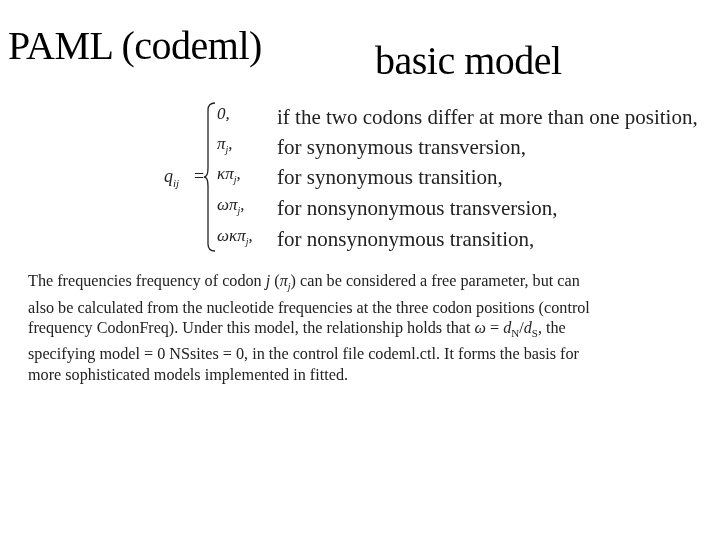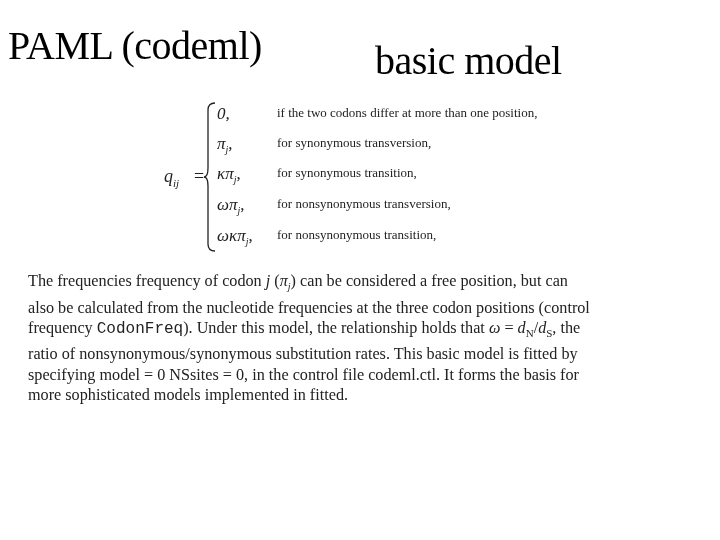--- a/index.html
+++ b/index.html
@@ -23,28 +23,28 @@
     .eqsign { position: absolute; left: 34px; top: 66px; font-size: 18px; }
     .brace {
       position: absolute; left: 44px; top: 2px; width: 12px; height: 150px;
     }
     .case-val {
       position: absolute; left: 57px; font-size: 17px; font-style: italic; white-space: nowrap;
     }
     .case-val sub { font-size: 10px; }
     .case-val .up { font-style: normal; }
     .case-cond {
-      position: absolute; left: 117px; font-size: 13px; white-space: nowrap; color: #222; text-align: center;
+      position: absolute; left: 117px; font-size: 21px; white-space: nowrap; color: #222; text-align: center;
     }
     .para {
       position: absolute; left: 28px; top: 271px; width: 680px; font-size: 16.2px; line-height: 20.6px;
       color: #222;
     }
     .para .line { display: block; white-space: nowrap; }
-    .mono { font-family: Liberation Mono, monospace; font-size: 16px; }
+    .mono { font-family: Liberation Serif, serif; font-size: 16px; }
     .it { font-style: italic; }
     .sm { font-size: 11px; font-style: normal; }
   </style>
 </head>
 <body>
 
 <div class="title"><span>PAML (codeml)</span><span class="t2">basic model</span></div>
 
 <div class="eq">
   <div class="lhs"><span>q</span><sub>ij</sub></div>
@@ -63,19 +63,18 @@
   <div class="case-cond" style="top:65px">for synonymous transition,</div>
 
   <div class="case-val" style="top:95px"><span>ωπ</span><sub>j</sub><span class="up">,</span></div>
   <div class="case-cond" style="top:96px">for nonsynonymous transversion,</div>
 
   <div class="case-val" style="top:126px"><span>ωκπ</span><sub>j</sub><span class="up">,</span></div>
   <div class="case-cond" style="top:127px">for nonsynonymous transition,</div>
 </div>
 
 <div class="para">
-  <span class="line"><span>The frequencies frequency of codon </span><span class="it">j</span><span> (</span><span class="it">π</span><sub class="it" style="font-size:10px">j</sub><span>) can be considered a free position, but can</span></span>
+  <span class="line"><span>The frequencies frequency of codon </span><span class="it">j</span><span> (</span><span class="it">π</span><sub class="it" style="font-size:10px">j</sub><span>) can be considered a free parameter, but can</span></span>
   <span class="line">also be calculated from the nucleotide frequencies at the three codon positions (control</span>
   <span class="line"><span>frequency </span><span class="mono">CodonFreq</span><span>).  Under this model, the relationship holds that </span><span class="it">ω</span><span> = </span><span class="it">d</span><sub class="sm">N</sub><span>/</span><span class="it">d</span><sub class="sm">S</sub><span>, the</span></span>
-  <span class="line">ratio of nonsynonymous/synonymous substitution rates. This basic model is fitted by</span>
   <span class="line">specifying model = 0 NSsites = 0, in the control file codeml.ctl.  It forms the basis for</span>
   <span class="line">more sophisticated models implemented in fitted.</span>
 </div>
 
 </body></html>

